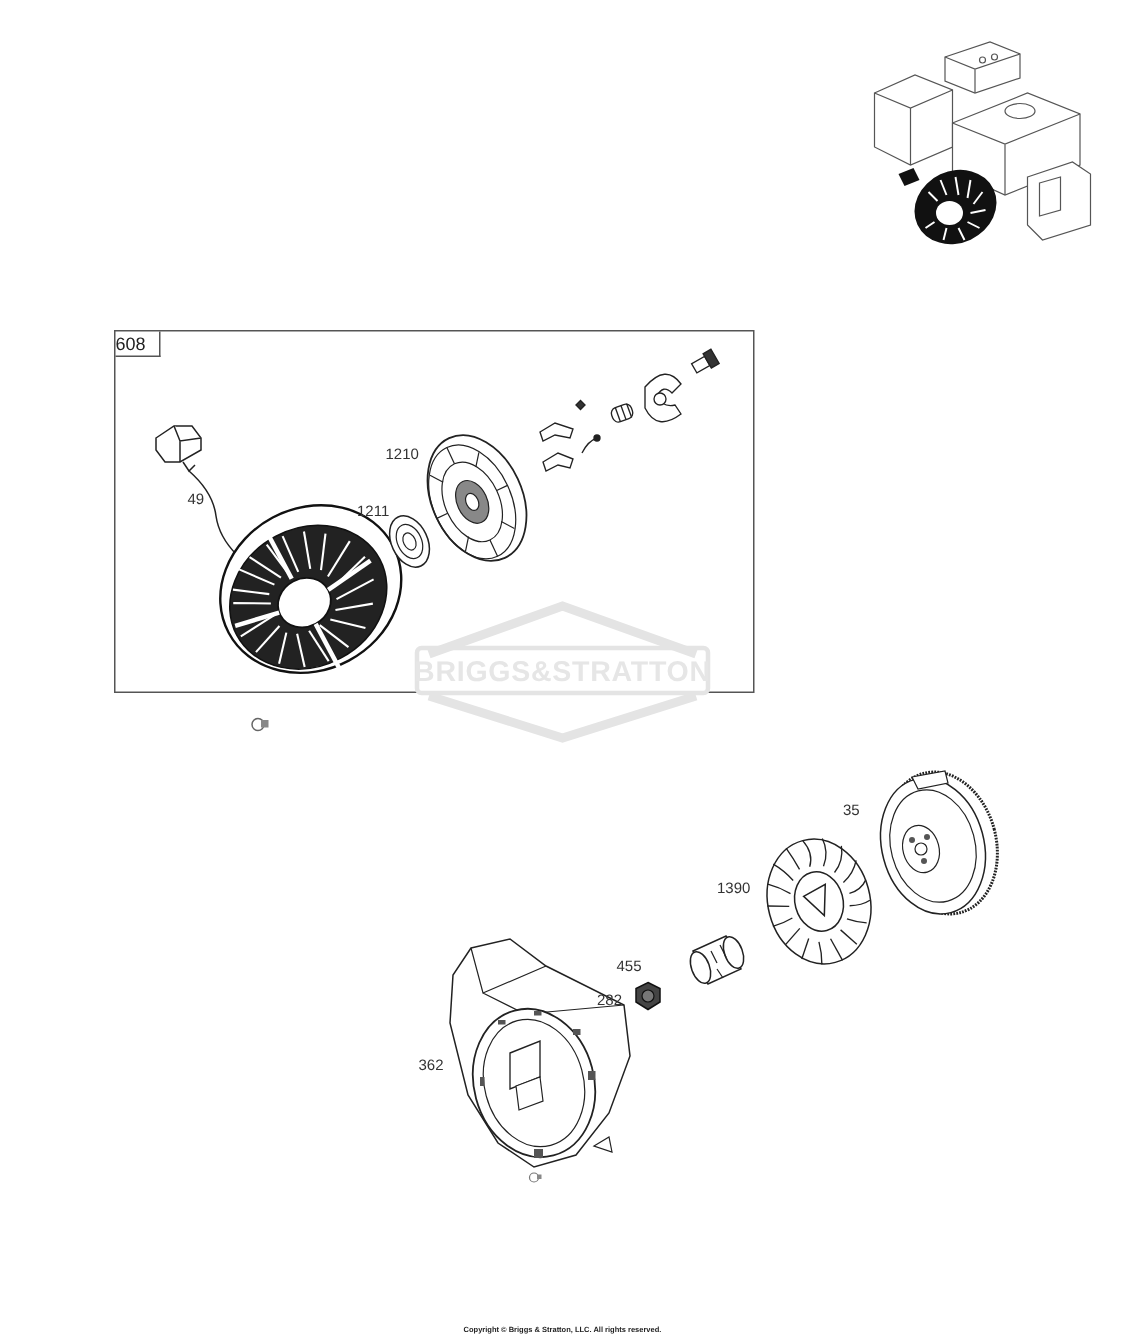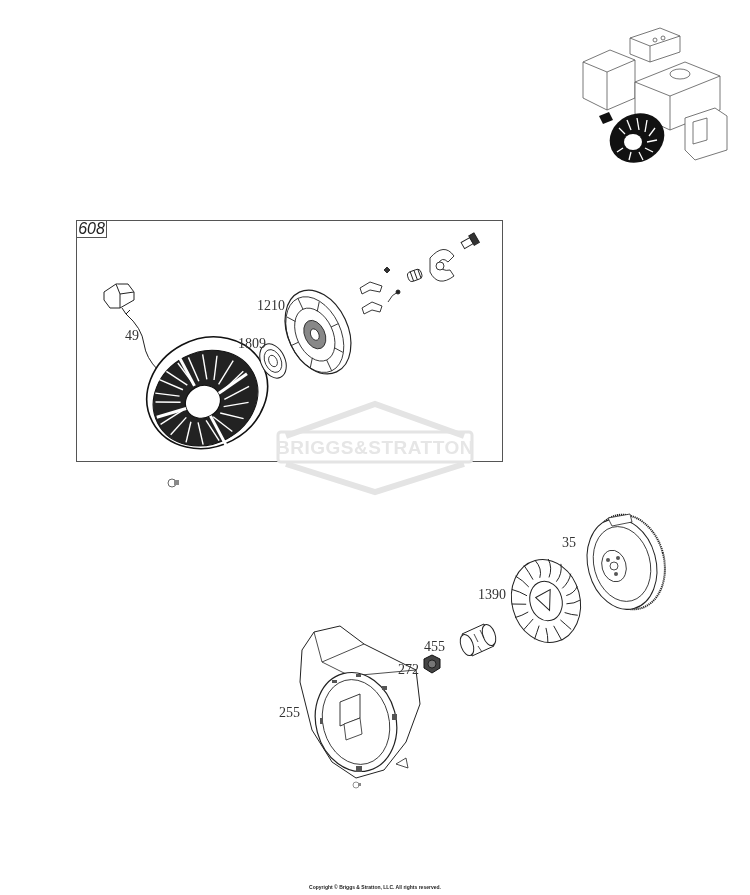--- a/index.html
+++ b/index.html
@@ -1,23 +1,23 @@
 <!DOCTYPE html>
 <html><head>
 <meta charset="utf-8">
 <style>
   html, body { margin: 0; padding: 0; background: #ffffff; }
   body { width: 750px; height: 895px; position: relative; overflow: hidden;
          font-family: "Liberation Sans", sans-serif; color: #222; }
-  .label { position: absolute; font-size: 14px; color: #333; line-height: 1; font-family: Liberation Serif, serif; }
+  .label { position: absolute; font-size: 10px; color: #333; line-height: 1; }
   .frame { position: absolute; left: 76px; top: 220px; width: 427px; height: 242px;
            border: 1px solid #555; box-sizing: border-box; }
   .frame-tag { position: absolute; left: 0; top: 0; width: 29px; height: 16px;
                border-right: 1px solid #555; border-bottom: 1px solid #555;
-               font-size: 16px; text-align: center; line-height: 16px; color: #222; font-style: italic; }
+               font-size: 12px; line-height: 16px; color: #222; }
   .copyright { position: absolute; left: 0; width: 750px; top: 884px; text-align: center;
                font-size: 5px; font-weight: bold; color: #222; }
   svg { position: absolute; overflow: visible; }
   .watermark-text { font-family: "Liberation Sans", sans-serif; font-weight: bold; }
 </style>
 </head>
 <body>
 
 <svg style="left:575px;top:10px" width="160" height="150" viewBox="0 0 160 150">
   <g fill="none" stroke="#555" stroke-width="0.8">
@@ -246,20 +246,20 @@
   <path d="M100 142 L110 136 L112 146 Z" fill="#fff" stroke="#222" stroke-width="0.8"></path>
 </svg>
 
 <svg style="left:352px;top:780px" width="10" height="10" viewBox="0 0 10 10">
   <circle cx="4" cy="5" r="3" fill="#fff" stroke="#777" stroke-width="0.8"></circle>
   <rect x="6" y="3" width="3" height="3" fill="#888"></rect>
 </svg>
 
 <span class="label" style="left:125px;top:329px">49</span>
 <span class="label" style="left:257px;top:299px">1210</span>
-<span class="label" style="left:238px;top:337px">1809</span>
+<span class="label" style="left:238px;top:337px">1211</span>
 <span class="label" style="left:562px;top:536px">35</span>
 <span class="label" style="left:478px;top:588px">1390</span>
-<span class="label" style="left:424px;top:640px">455</span>
-<span class="label" style="left:398px;top:663px">272</span>
-<span class="label" style="left:279px;top:706px">255</span>
+<span class="label" style="left:411px;top:640px">455</span>
+<span class="label" style="left:398px;top:663px">282</span>
+<span class="label" style="left:279px;top:706px">362</span>
 
 <div class="copyright">Copyright © Briggs &amp; Stratton, LLC. All rights reserved.</div>
 
 </body></html>

